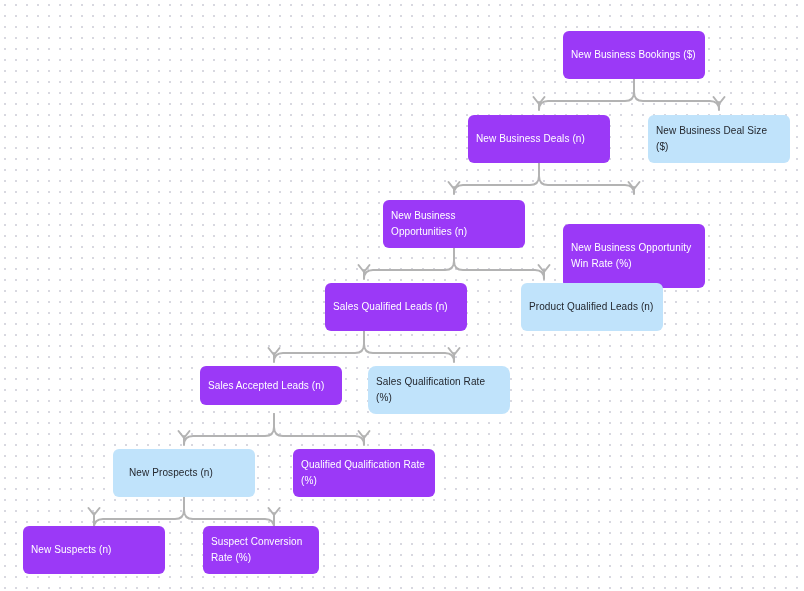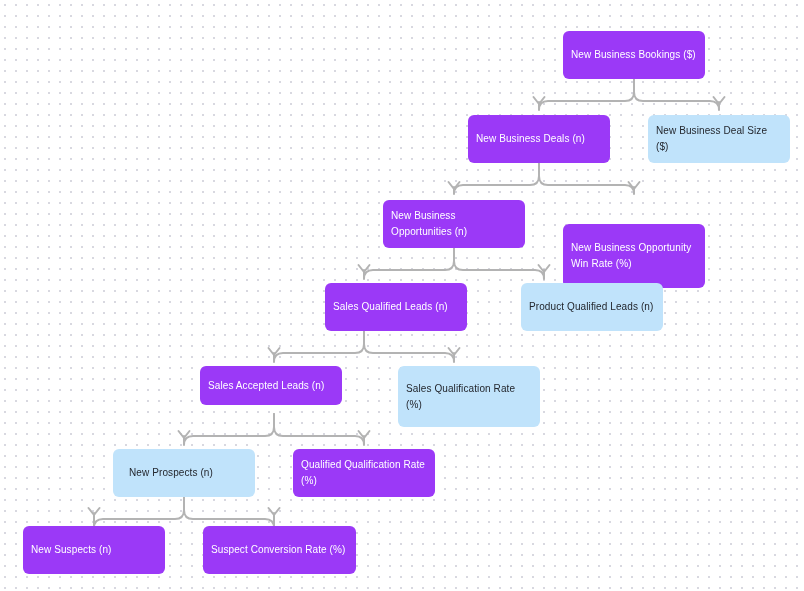--- a/index.html
+++ b/index.html
@@ -106,29 +106,29 @@
       </div>
       <div class="node purple" style="left: 293px; top: 283px; width: 142px; height: 48px; margin-left: 32px;">
         <span class="node-label">Sales Qualified Leads (n)</span>
       </div>
       <div class="node blue" style="left: 473px; top: 283px; width: 142px; height: 48px; margin-left: 48px;">
         <span class="node-label">Product Qualified Leads (n)</span>
       </div>
       <div class="node purple" style="left: 200px; top: 366px; width: 142px; height: 39px;">
         <span class="node-label">Sales Accepted Leads (n)</span>
       </div>
-      <div class="node blue" style="left: 398px; top: 366px; width: 142px; height: 61px;">
+      <div class="node blue" style="left: 368px; top: 366px; width: 142px; height: 48px; border-radius: 8px;">
         <span class="node-label">Sales Qualification Rate (%)</span>
       </div>
       <div class="node blue" style="left: 113px; top: 449px; width: 142px; height: 48px; padding-left: 16px;">
         <span class="node-label">New Prospects (n)</span>
       </div>
       <div class="node purple" style="left: 293px; top: 449px; width: 142px; height: 48px;">
         <span class="node-label">Qualified Qualification Rate (%)</span>
       </div>
       <div class="node purple" style="left: 23px; top: 526px; width: 142px; height: 48px;">
         <span class="node-label">New Suspects (n)</span>
       </div>
-      <div class="node purple" style="left: 203px; top: 526px; width: 153px; height: 48px;">
+      <div class="node purple" style="left: 203px; top: 526px; width: 116px; height: 48px;">
         <span class="node-label">Suspect Conversion Rate (%)</span>
       </div>
     </div>
 </div>
 
 </body></html>

